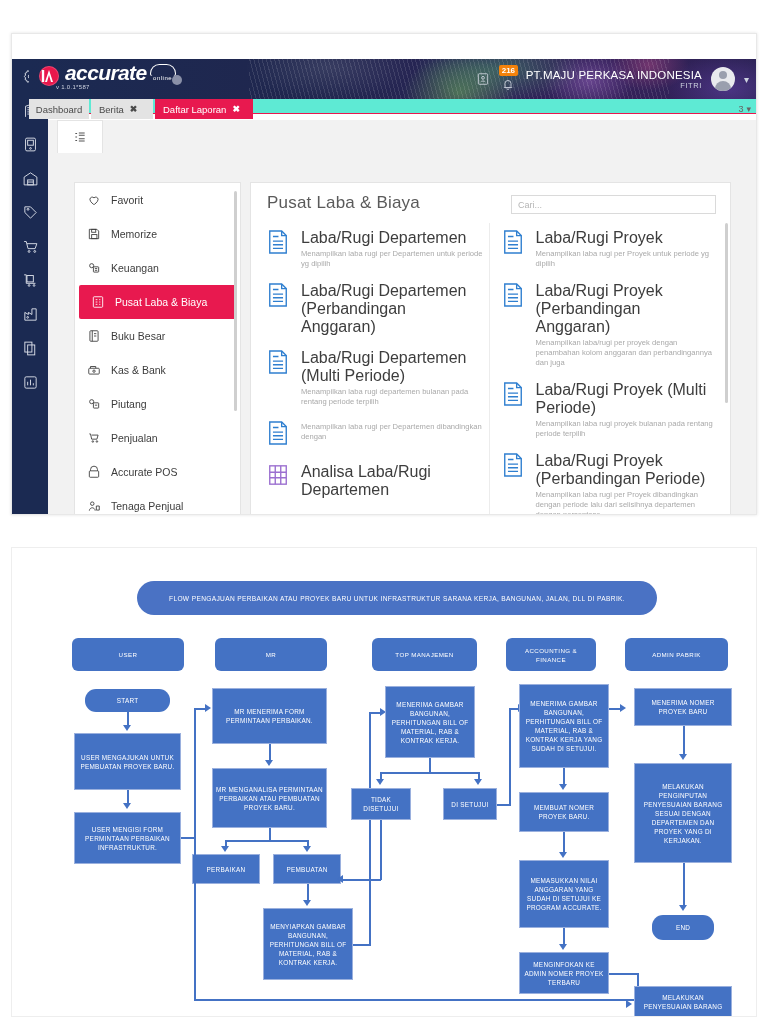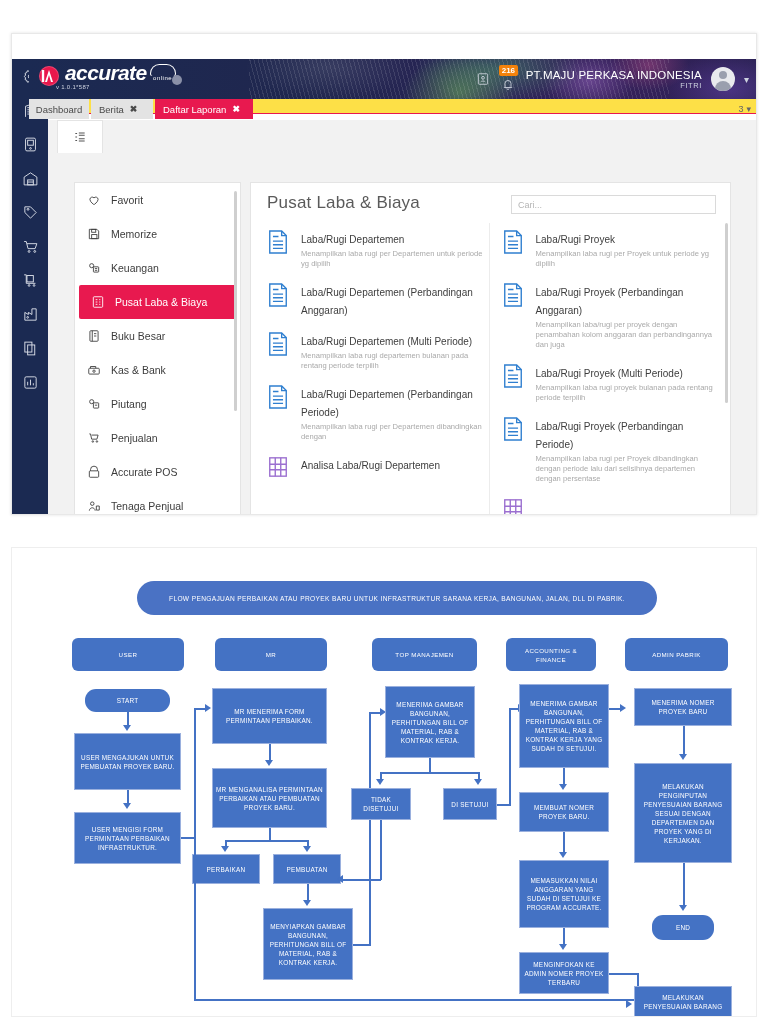--- a/index.html
+++ b/index.html
@@ -69,21 +69,21 @@
   .bell { position:absolute; left:3px; top:12px; }
   .comp { text-align:right; line-height:1.05; }
   .comp .c1 { color:#fff; font-size:11.5px; letter-spacing:.2px; }
   .comp .c2 { color:#cfd4e2; font-size:7.5px; letter-spacing:.6px; margin-top:1px;}
   .avatar { width:24px;height:24px;border-radius:50%;background:#e9eaee; position:relative; overflow:hidden;}
   .avatar::before{content:"";position:absolute;left:8px;top:4px;width:8px;height:8px;border-radius:50%;background:#9a9fae;}
   .avatar::after{content:"";position:absolute;left:4px;top:14px;width:16px;height:12px;border-radius:8px 8px 0 0;background:#9a9fae;}
   .caret { color:#cdd2e0; font-size:10px; }
 
   
-  .tabsrow { position:absolute; left:17px; top:65px; width:728px; height:15px; background:#fde047; border-bottom:1.4px solid #e8194f; }
+  .tabsrow { position:absolute; left:17px; top:65px; width:728px; height:15px; background:#5eead4; border-bottom:1.4px solid #e8194f; }
   .tab { position:absolute; top:0; height:20px; display:flex; align-items:center; gap:6px; padding:0 8px; font-size:9.5px; }
   .tab.grey { background:#e3e3e3; color:#4a4a4a; }
   .tab.active { background:#e8194f; color:#fff; }
   .tab .x { font-size:9px; font-weight:bold; }
   .tabs-right { position:absolute; right:2px; top:0; height:20px; display:flex;align-items:center; gap:3px; font-size:9px;color:#666; padding-right:4px;}
 
   
   .rail { position:absolute; left:0; top:25px; width:36px; height:457px; background:#1b2a52; }
   .rail .ri { width:36px; height:34px; display:flex; align-items:center; justify-content:center; }
   .rail .ri svg { opacity:.92 }
@@ -103,21 +103,21 @@
   .rep-title { position:absolute; left:16px; top:10px; font-size:17px; color:#5a5a5a; letter-spacing:.2px; }
   .searchbox {
     position:absolute; right:14px; top:12px; width:205px; height:19px;
     border:1px solid #dadada; background:#fff; font-size:9px; color:#b5b5b5;
     display:flex; align-items:center; padding:0 6px;
   }
   .cols { position:absolute; left:10px; top:40px; right:8px; display:flex; gap:8px; }
   .col { width:50%; }
   .rep { display:flex; gap:10px; padding:6px 4px 7px 6px; }
   .rep .ico { flex:0 0 auto; width:24px; }
-  .rep .tx .t { font-size:10px; color:#3d3d3d; line-height:12px; }
+  .rep .tx .t { font-size:16px; color:#3d3d3d; line-height:12px; }
   .rep .tx .d { font-size:7.6px; color:#a9a9a9; line-height:10px; margin-top:2px; }
   .rep-divider { position:absolute; left:238px; top:40px; width:1px; height:292px; background:#ececec; }
   .rep-scroll { position:absolute; right:2px; top:40px; width:3px; height:180px; background:#cfcfcf; border-radius:2px; }
 
   
   #flow { position:absolute; left:11px; top:547px; width:746px; height:470px; background:#fff; border:1px solid #eee; overflow:hidden; }
   .fbanner {
     position:absolute; left:125px; top:33px; width:520px; height:34px;
     background:#4a72c4; border-radius:17px; color:#fff;
     display:flex;align-items:center;justify-content:center;
@@ -400,21 +400,21 @@
                   </svg></span>
               <span class="tx"><span class="t">Laba/Rugi Departemen (Multi Periode)</span>
               <span class="d" style="display:block">Menampilkan laba rugi departemen bulanan pada rentang periode terpilih</span></span>
             </div>
             <div class="rep">
               <span class="ico"><svg width="22" height="26" viewBox="0 0 24 28" fill="none" stroke="#2f7fd0" stroke-width="1.5">
                     <path d="M3 2h13l5 5v19H3z"></path>
                     <path d="M16 2v5h5"></path>
                     <path d="M6.5 8h6M6.5 13h11M6.5 17h11M6.5 21h11"></path>
                   </svg></span>
-              <span class="tx"><span class="t">Laba/Rugi Departemen (Perbandingan Periode)</span>
+              <span class="tx">
               <span class="d" style="display:block">Menampilkan laba rugi per Departemen dibandingkan dengan</span></span>
             </div>
             <div class="rep">
               <span class="ico"><svg width="22" height="24" viewBox="0 0 24 26" fill="none" stroke="#9b6fd0" stroke-width="1.5">
                     <rect x="3" y="3" width="18" height="20"></rect>
                     <path d="M3 10h18M3 16h18M9 3v20M15 3v20"></path>
                   </svg></span>
               <span class="tx"><span class="t">Analisa Laba/Rugi Departemen</span>
               </span>
             </div>

